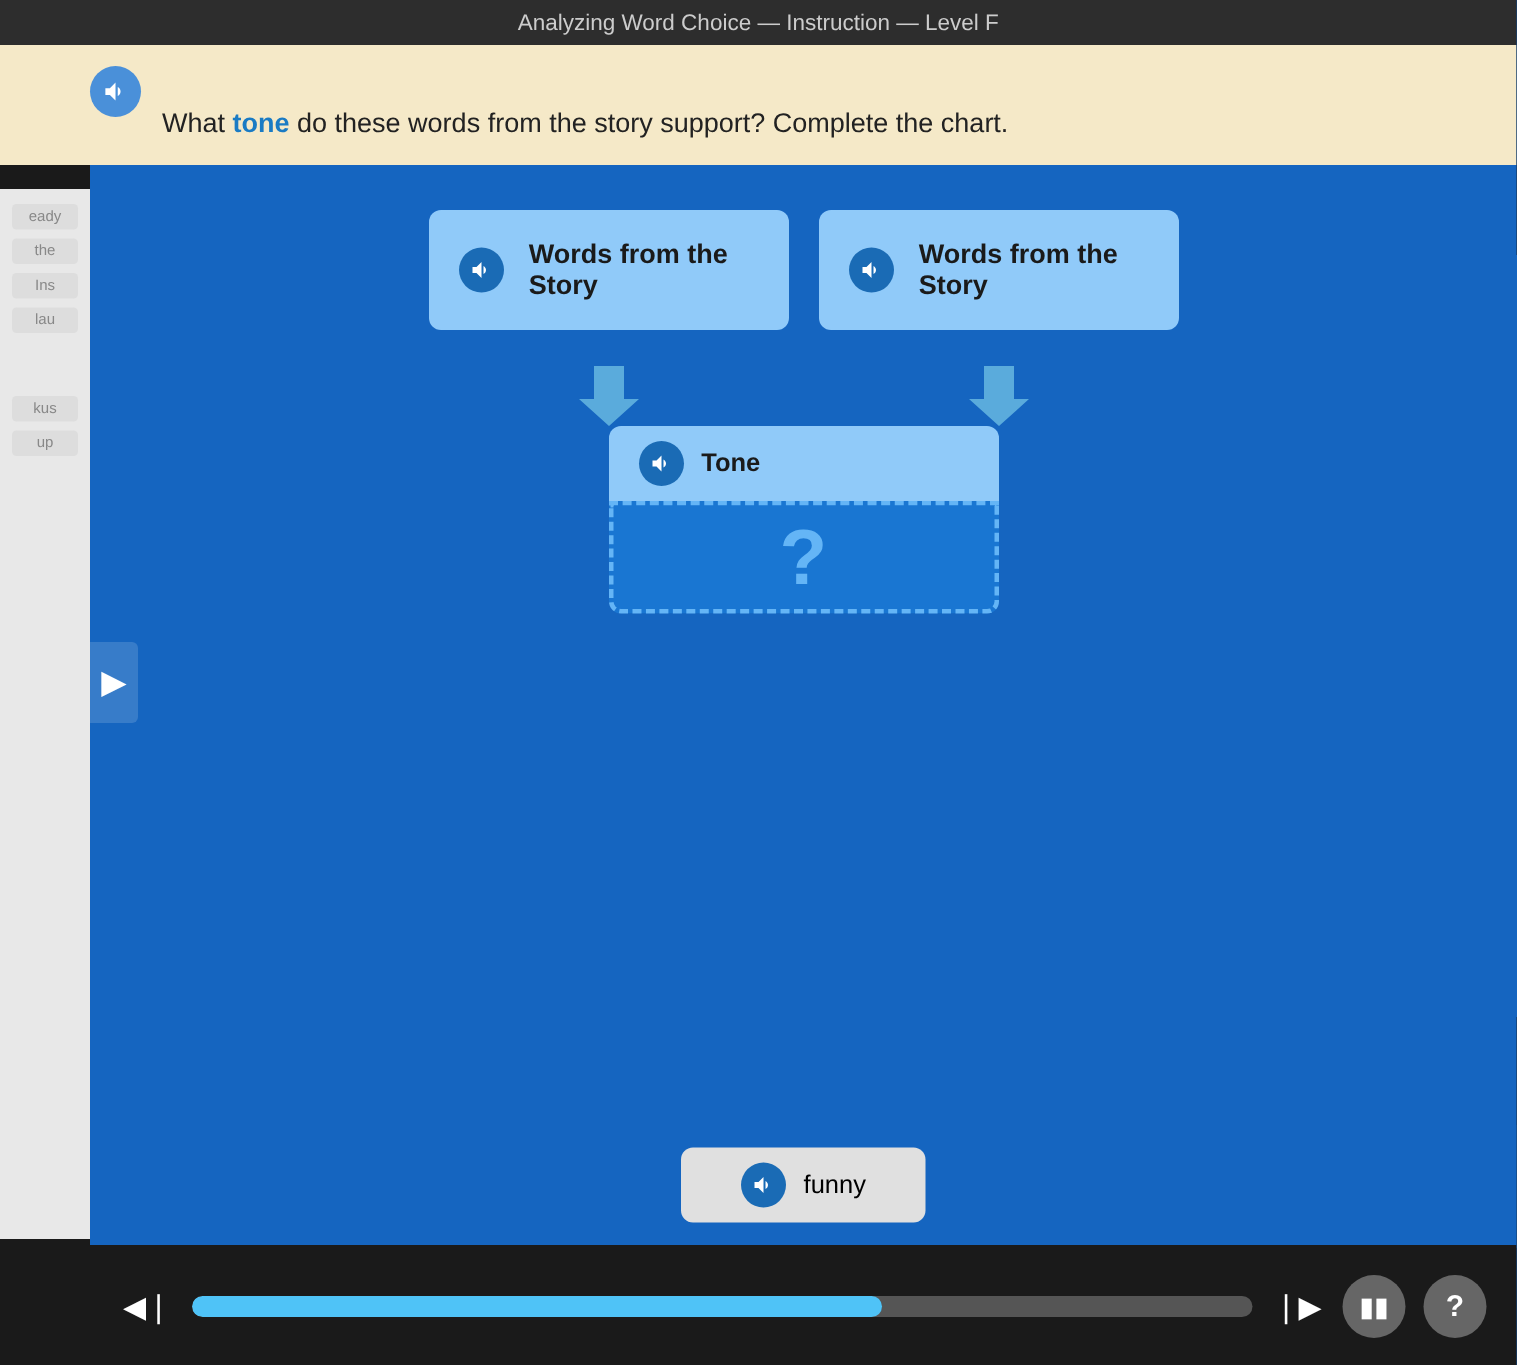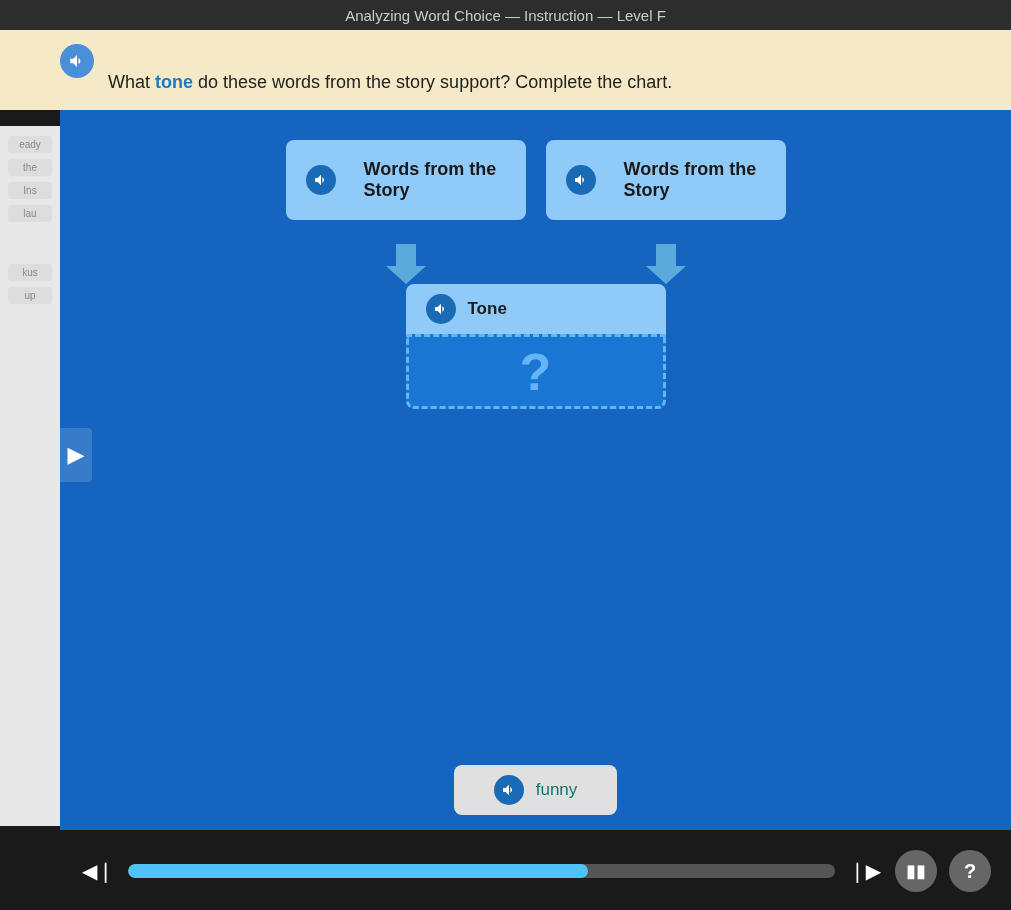--- a/index.html
+++ b/index.html
@@ -106,21 +106,21 @@
       width: 100%;
       justify-content: center;
     }
 
     .chart-header-cell {
       background: #90caf9;
       border-radius: 8px;
       padding: 14px 20px;
       display: flex;
       align-items: center;
-      gap: 28px;
+      gap: 17px;
       width: 240px;
       min-height: 80px;
       font-size: 18px;
       font-weight: bold;
       color: #1a1a1a;
     }
 
     
     .chart-middle-row {
       display: flex;
@@ -231,21 +231,21 @@
     }
 
     .option-btn {
       background: #e0e0e0;
       border-radius: 8px;
       padding: 10px 40px;
       display: flex;
       align-items: center;
       gap: 12px;
       font-size: 17px;
-      color: #0f766e;
+      color: #000000;
       cursor: pointer;
       min-width: 160px;
       border: none;
     }
 
     
     .nav-bar {
       position: absolute;
       bottom: 0; left: 60px; right: 0;
       height: 78px;

